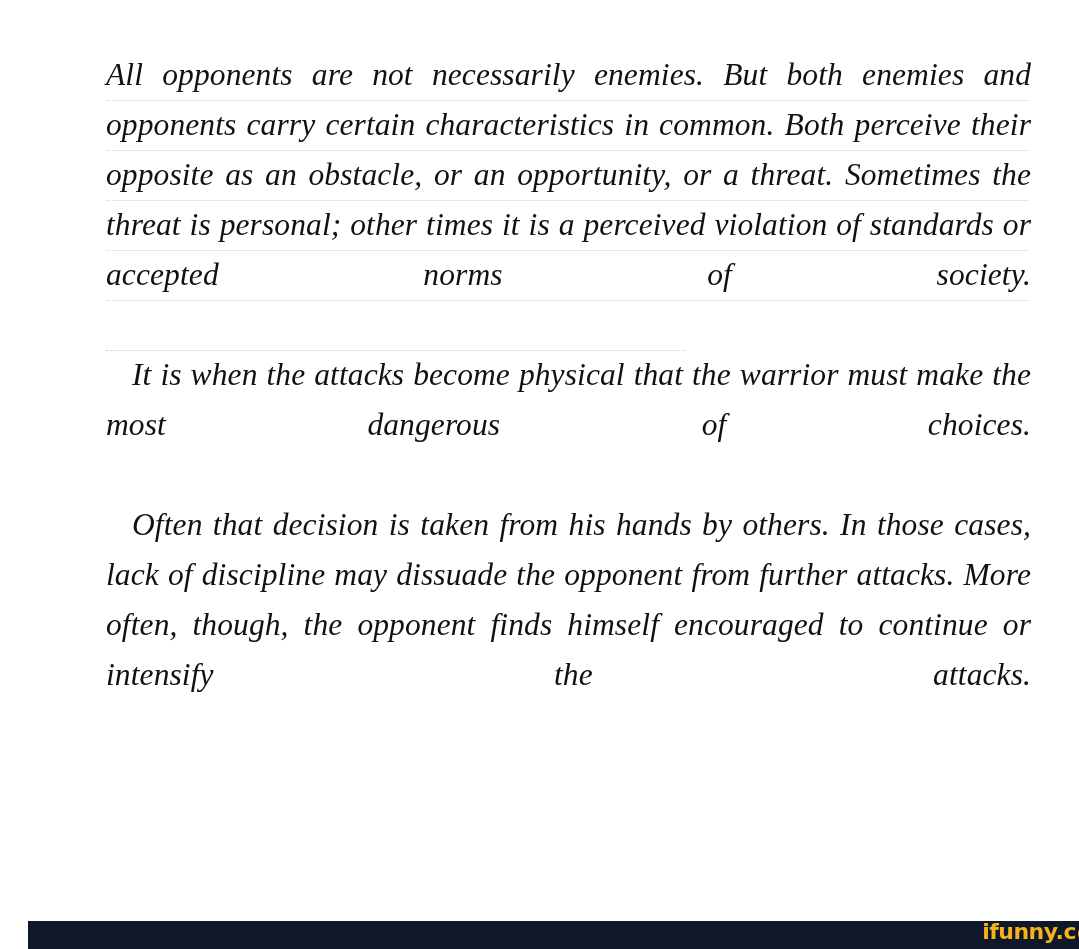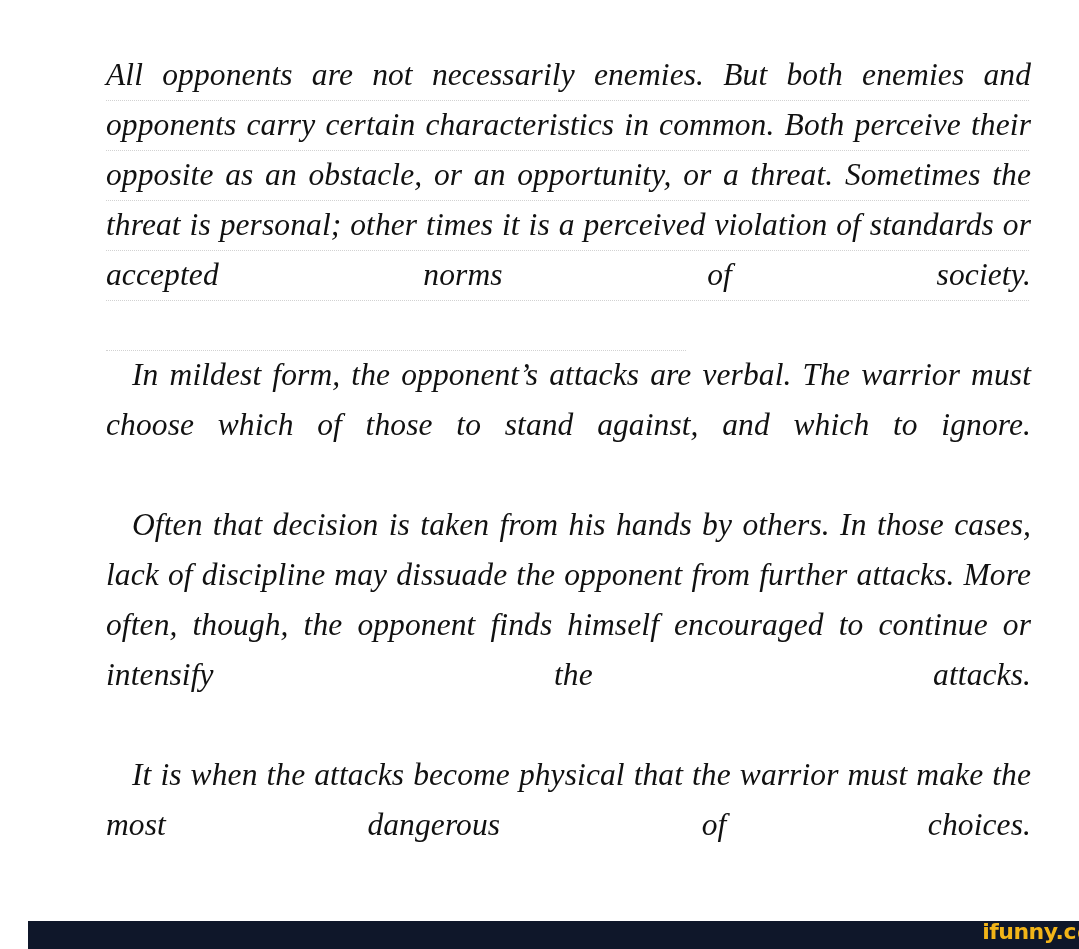--- a/index.html
+++ b/index.html
@@ -86,23 +86,22 @@
     top: 1px;
   }
 </style>
 </head>
 <body>
 
 <div class="page">
 
   <div class="text-body">
     <p class="para last-justify">All opponents are not necessarily enemies. But both enemies and opponents carry certain characteristics in common. Both perceive their opposite as an obstacle, or an opportunity, or a threat. Sometimes the threat is personal; other times it is a perceived violation of standards or accepted norms of society.</p>
-    <p class="para indent last-justify">In mildest form, the opponent’s attacks are verbal. The warrior must choose which of those to stand against, and which to ignore.</p>
+    <p class="para indent last-justify">It is when the attacks become physical that the warrior must make the most dangerous of choices.</p>
     <p class="para indent last-justify">Often that decision is taken from his hands by others. In those cases, lack of discipline may dissuade the opponent from further attacks. More often, though, the opponent finds himself encouraged to continue or intensify the attacks.</p>
-    <p class="para indent last-justify">It is when the attacks become physical that the warrior must make the most dangerous of choices.</p>
   </div>
 
   <div class="underlined" style="top:100px;  width:923px;"></div>
   <div class="underlined" style="top:150px;  width:923px;"></div>
   <div class="underlined" style="top:200px;  width:923px;"></div>
   <div class="underlined" style="top:250px;  width:923px;"></div>
   <div class="underlined" style="top:300px;  width:923px;"></div>
   <div class="underlined" style="top:350px;  width:580px;"></div>
 
   <div class="footer-bar">

